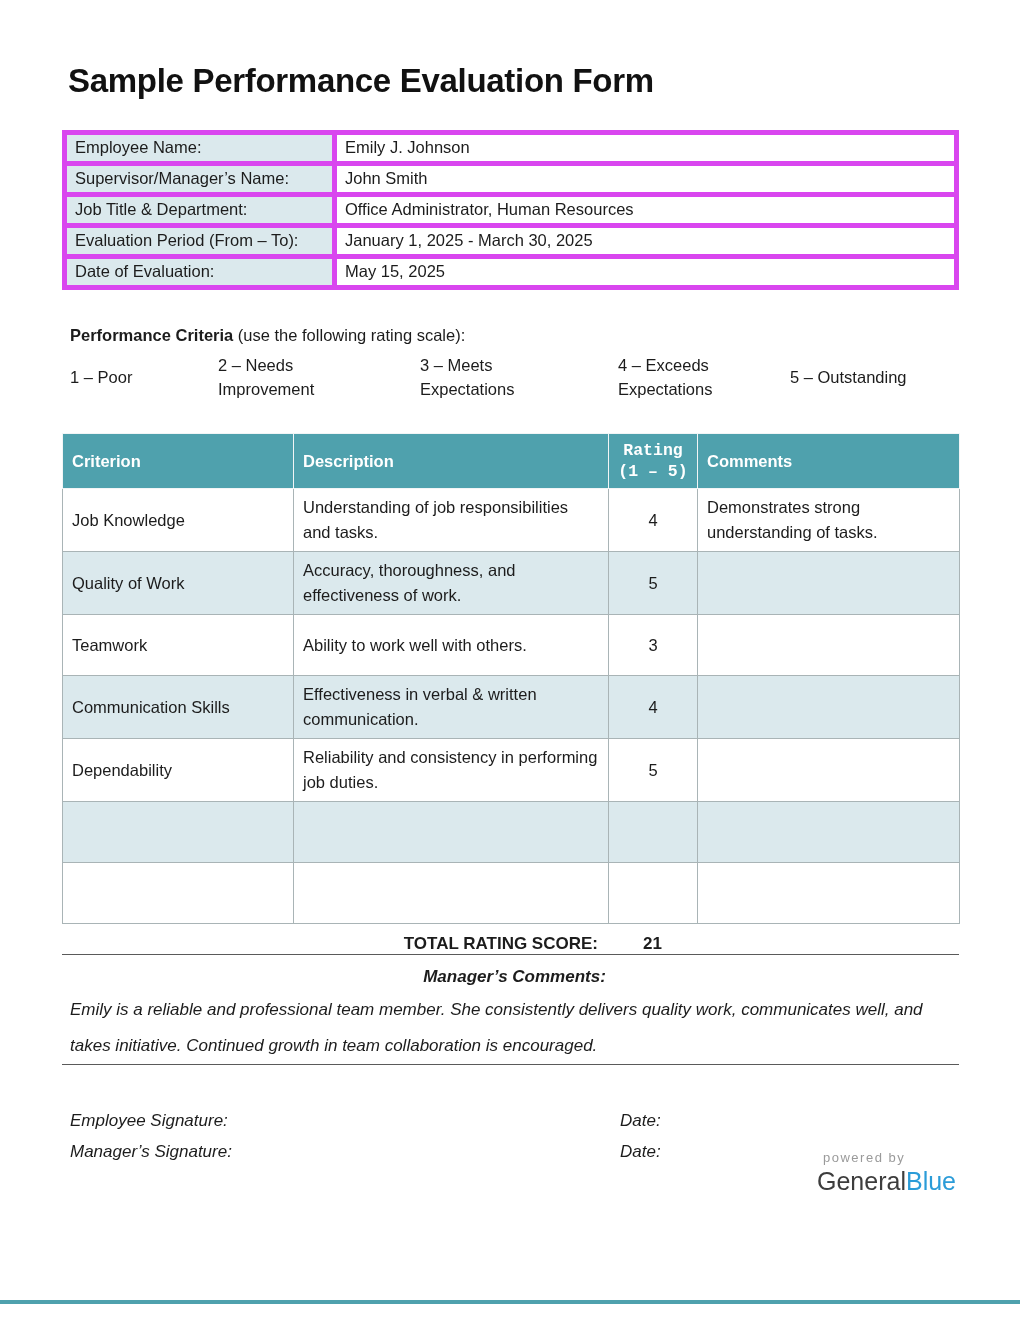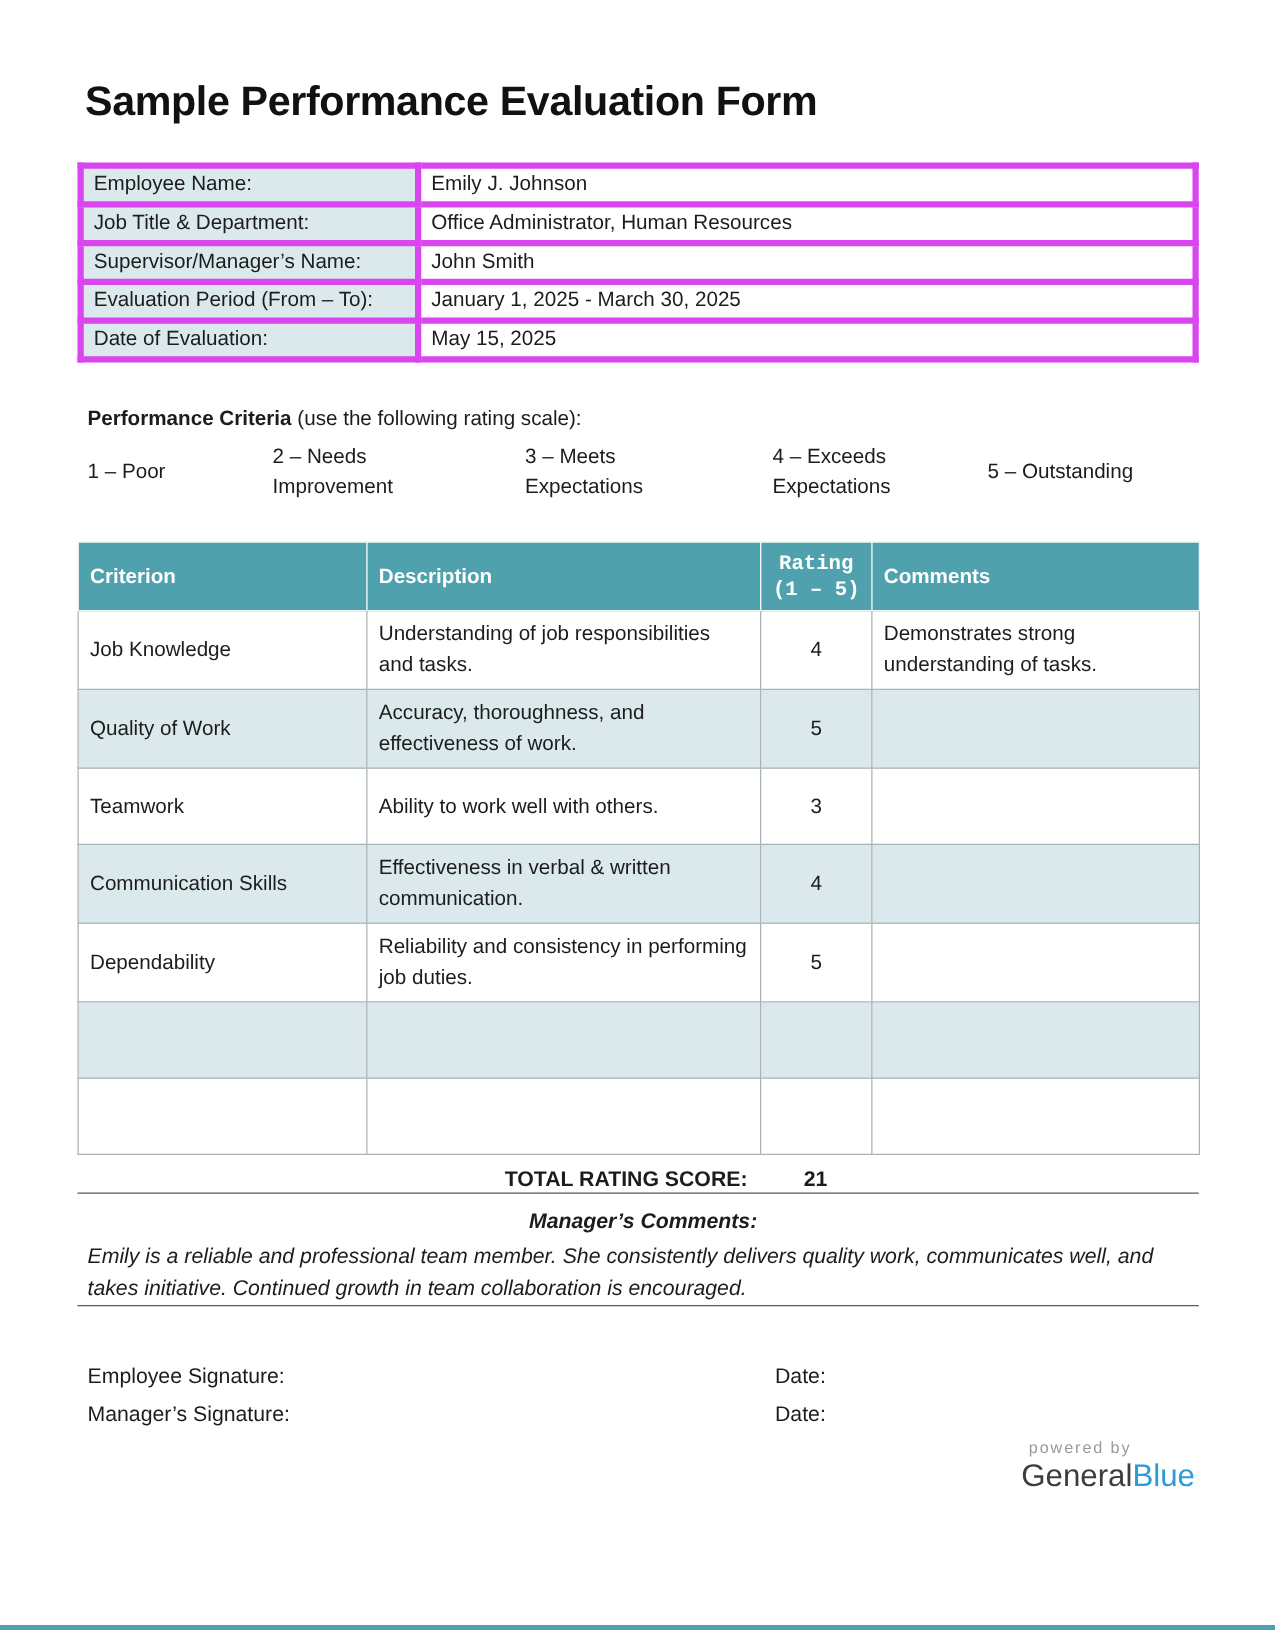--- a/index.html
+++ b/index.html
@@ -98,23 +98,23 @@
   
   .total-row { display: flex; margin-top: 10px; font-size: 17px; font-weight: 700; }
   .total-label { width: 546px; text-align: right; padding-right: 10px; }
   .total-value { width: 89px; text-align: center; }
 
   hr.rule { border: none; border-top: 1px solid #5a5a5a; margin: 0; width: 897px; }
   .rule-1 { margin-top: 32px; }
   .rule-2 { margin-top: 30px; }
 
   .mgr-label { margin: 12px 0 0 8px; font-size: 17px; font-weight: 700; font-style: italic; text-align: center; }
-  .mgr-text  { margin: 5px 0 0 8px; font-size: 17px; font-style: italic; line-height: 26px; max-width: 880px; }
-
-  .sig-block { margin-top: 40px; }
+  .mgr-text  { margin: 5px 0 0 8px; font-size: 17px; font-style: italic; line-height: 36px; max-width: 880px; }
+
+  .sig-block { margin-top: 40px; font-style: italic; }
   .sig-row { display: flex; margin-left: 8px; height: 31px; align-items: center; font-size: 17px; }
   .sig-label { width: 550px; }
 
   
   .brand { position: absolute; right: 64px; top: 1150px; }
   .powered { font-size: 13px; color: #9a9a9a; letter-spacing: 1.5px; margin-left: 6px; }
   .brand-name { font-size: 25px; margin-top: 2px; }
   .brand-general { color: #3d3d3d; }
   .brand-blue { color: var(--brand-blue, #2b9cd8); }
 
@@ -132,26 +132,26 @@
 
     <h1 class="title">Sample Performance Evaluation Form</h1>
 
     <table class="emp-table">
       <tbody>
         <tr>
           <td class="lbl">Employee Name:</td>
           <td class="val">Emily J. Johnson</td>
         </tr>
         <tr>
+          <td class="lbl">Supervisor/Manager’s Name:</td>
+          <td class="val">John Smith</td>
+        </tr>
+        <tr>
           <td class="lbl">Job Title &amp; Department:</td>
           <td class="val">Office Administrator, Human Resources</td>
-        </tr>
-        <tr>
-          <td class="lbl">Supervisor/Manager’s Name:</td>
-          <td class="val">John Smith</td>
         </tr>
         <tr>
           <td class="lbl">Evaluation Period (From – To):</td>
           <td class="val">January 1, 2025 - March 30, 2025</td>
         </tr>
         <tr>
           <td class="lbl">Date of Evaluation:</td>
           <td class="val">May 15, 2025</td>
         </tr>
       </tbody>

